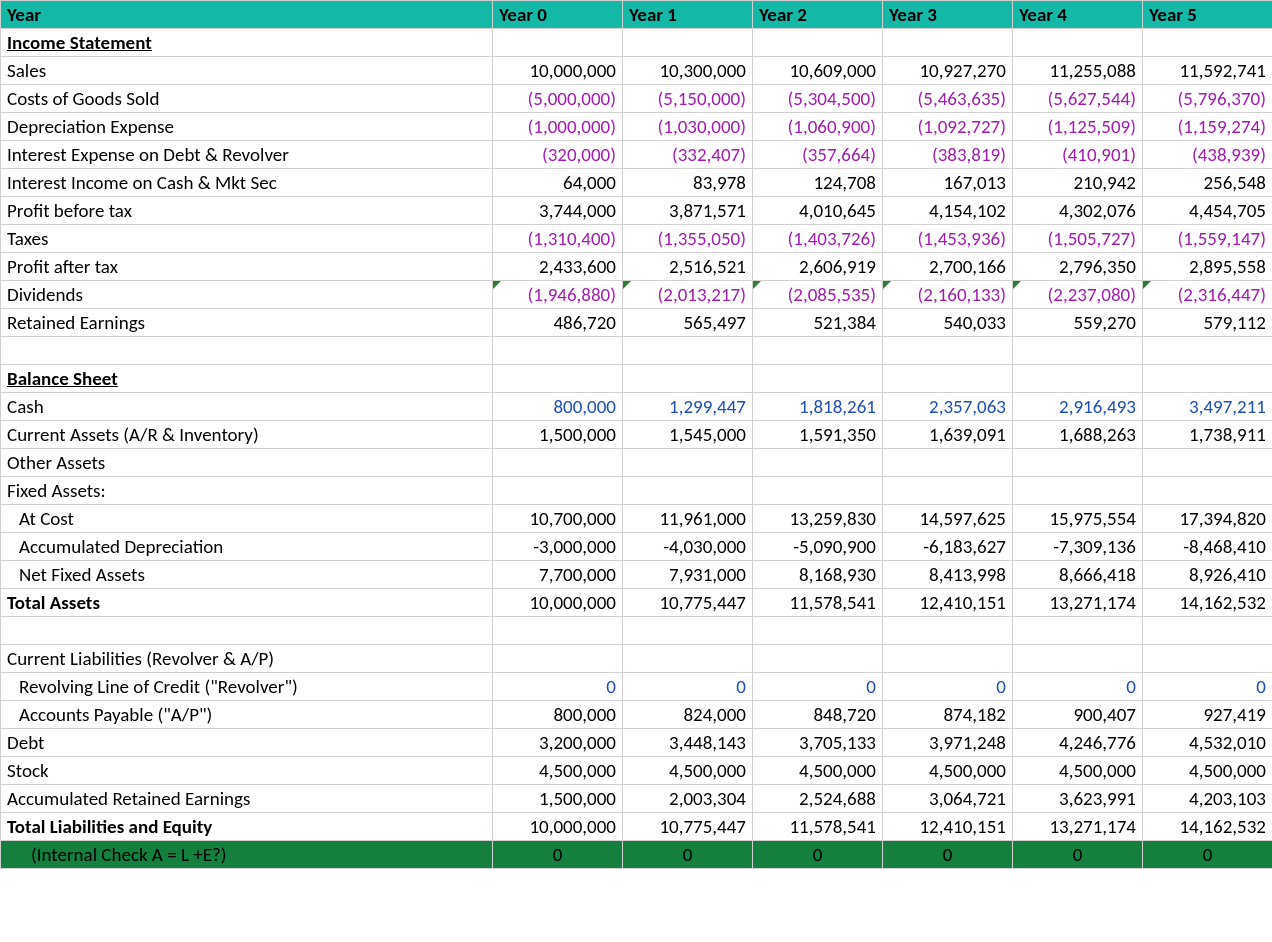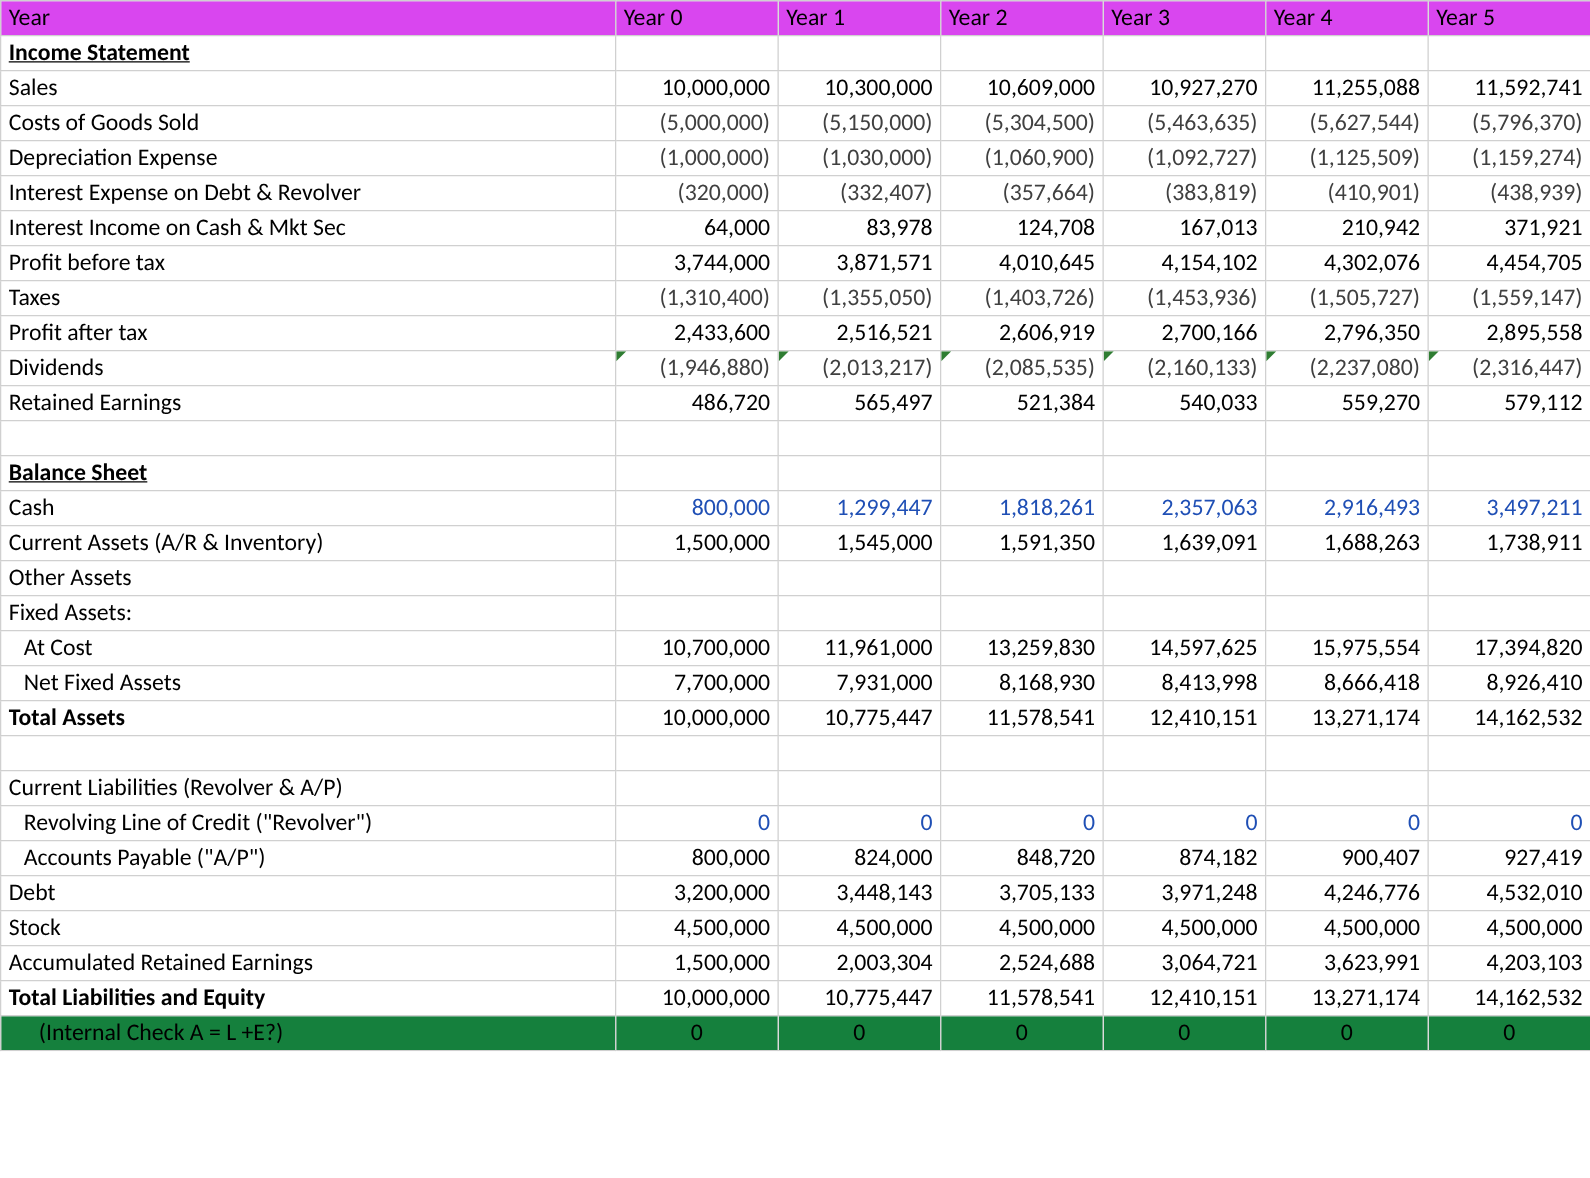--- a/index.html
+++ b/index.html
@@ -20,34 +20,34 @@
   .sheet col.num-col { width: 130px; }
   .sheet td, .sheet th {
     border: 1px solid #d0d0d0;
     padding: 2px 6px 2px 6px;
     height: 28px;
     vertical-align: middle;
     white-space: nowrap;
     overflow: hidden;
   }
   .sheet th {
-    font-weight: 400;
+    font-weight: 700;
     text-align: left;
-    background: #d946ef;
+    background: #14b8a6;
   }
   .sheet th.num, .sheet td.num {
     text-align: right;
     font-variant-numeric: tabular-nums;
   }
   .sheet th.numhdr { text-align: left; }
   .section-hdr { font-weight: 700; text-decoration: underline; }
   .bold { font-weight: 700; }
   .indent1 { padding-left: 18px !important; }
   .indent2 { padding-left: 30px !important; }
-  .neg { color: #404040; }
+  .neg { color: #a21caf; }
   .blue { color: #1f4fb5; }
   .hl { background: #15803d; }
   .tri {
     position: relative;
     margin-left: 48px;
   }
   .tri::before {
     content: "";
     position: absolute;
     top: 0; left: 0;
@@ -131,21 +131,21 @@
     <td class="num neg">(438,939)</td>
   </tr>
 
   <tr>
     <td>Interest Income on Cash &amp; Mkt Sec</td>
     <td class="num">64,000</td>
     <td class="num">83,978</td>
     <td class="num">124,708</td>
     <td class="num">167,013</td>
     <td class="num">210,942</td>
-    <td class="num">371,921</td>
+    <td class="num">256,548</td>
   </tr>
 
   <tr>
     <td>Profit before tax</td>
     <td class="num">3,744,000</td>
     <td class="num">3,871,571</td>
     <td class="num">4,010,645</td>
     <td class="num">4,154,102</td>
     <td class="num">4,302,076</td>
     <td class="num">4,454,705</td>
@@ -254,20 +254,29 @@
   <tr>
     <td class="indent1">At Cost</td>
     <td class="num">10,700,000</td>
     <td class="num">11,961,000</td>
     <td class="num">13,259,830</td>
     <td class="num">14,597,625</td>
     <td class="num">15,975,554</td>
     <td class="num">17,394,820</td>
   </tr>
 
+  <tr>
+    <td class="indent1">Accumulated Depreciation</td>
+    <td class="num">-3,000,000</td>
+    <td class="num">-4,030,000</td>
+    <td class="num">-5,090,900</td>
+    <td class="num">-6,183,627</td>
+    <td class="num">-7,309,136</td>
+    <td class="num">-8,468,410</td>
+  </tr>
 
   <tr>
     <td class="indent1">Net Fixed Assets</td>
     <td class="num">7,700,000</td>
     <td class="num">7,931,000</td>
     <td class="num">8,168,930</td>
     <td class="num">8,413,998</td>
     <td class="num">8,666,418</td>
     <td class="num">8,926,410</td>
   </tr>

